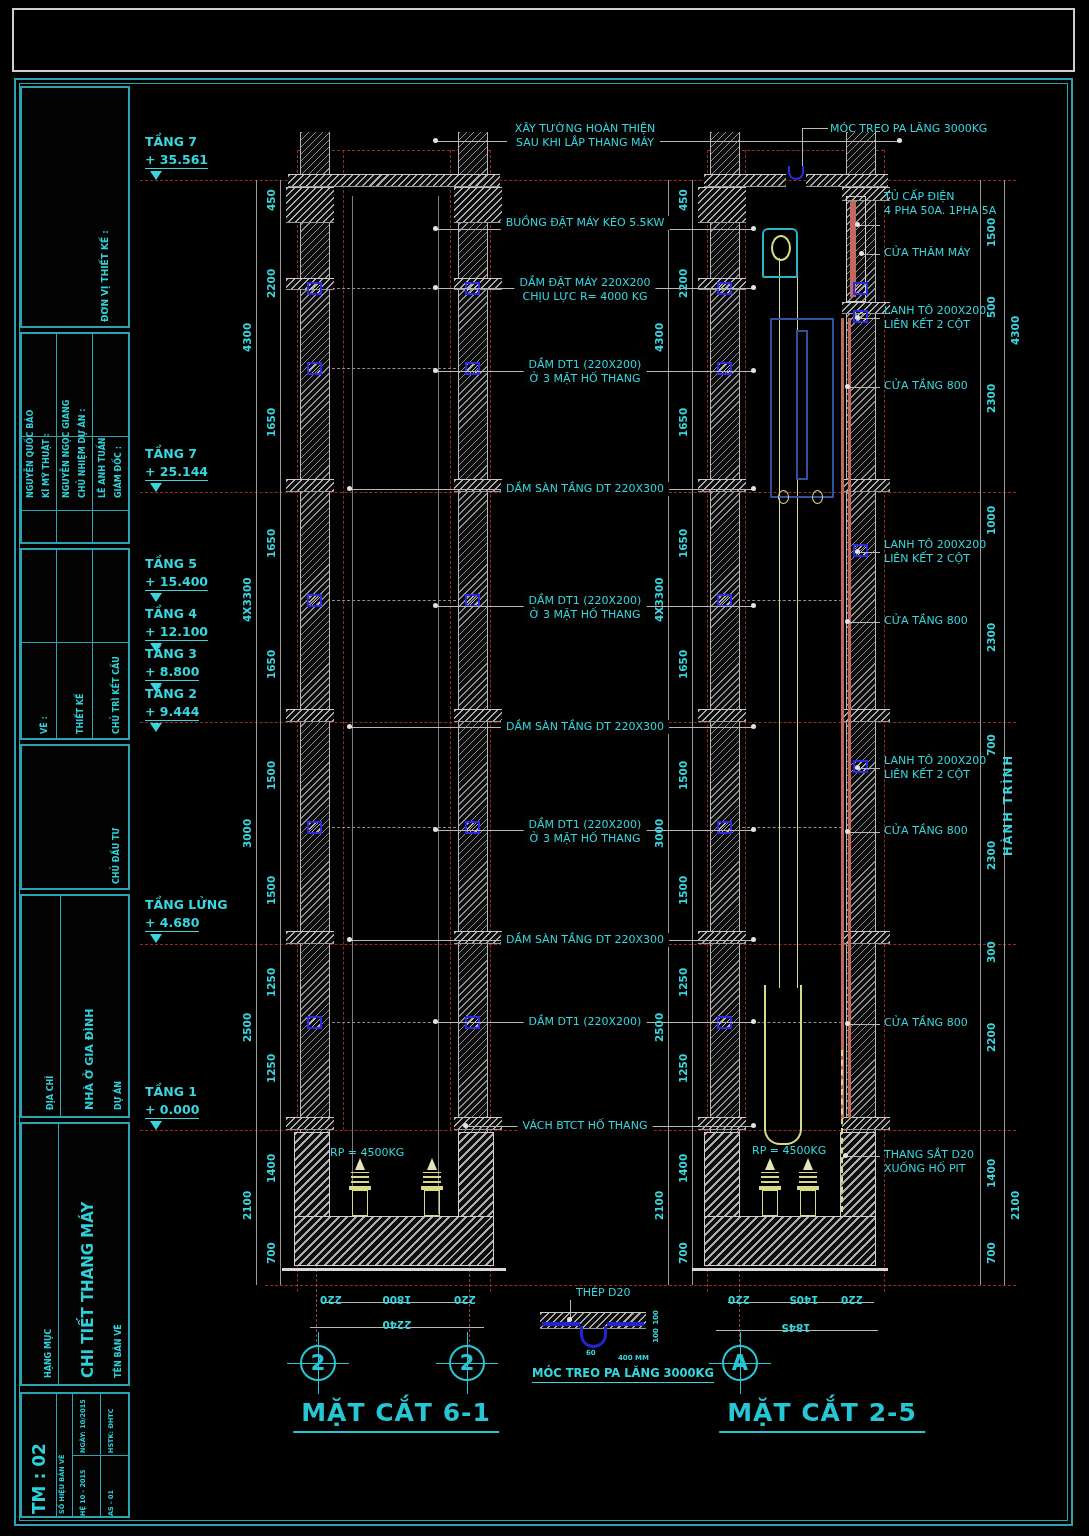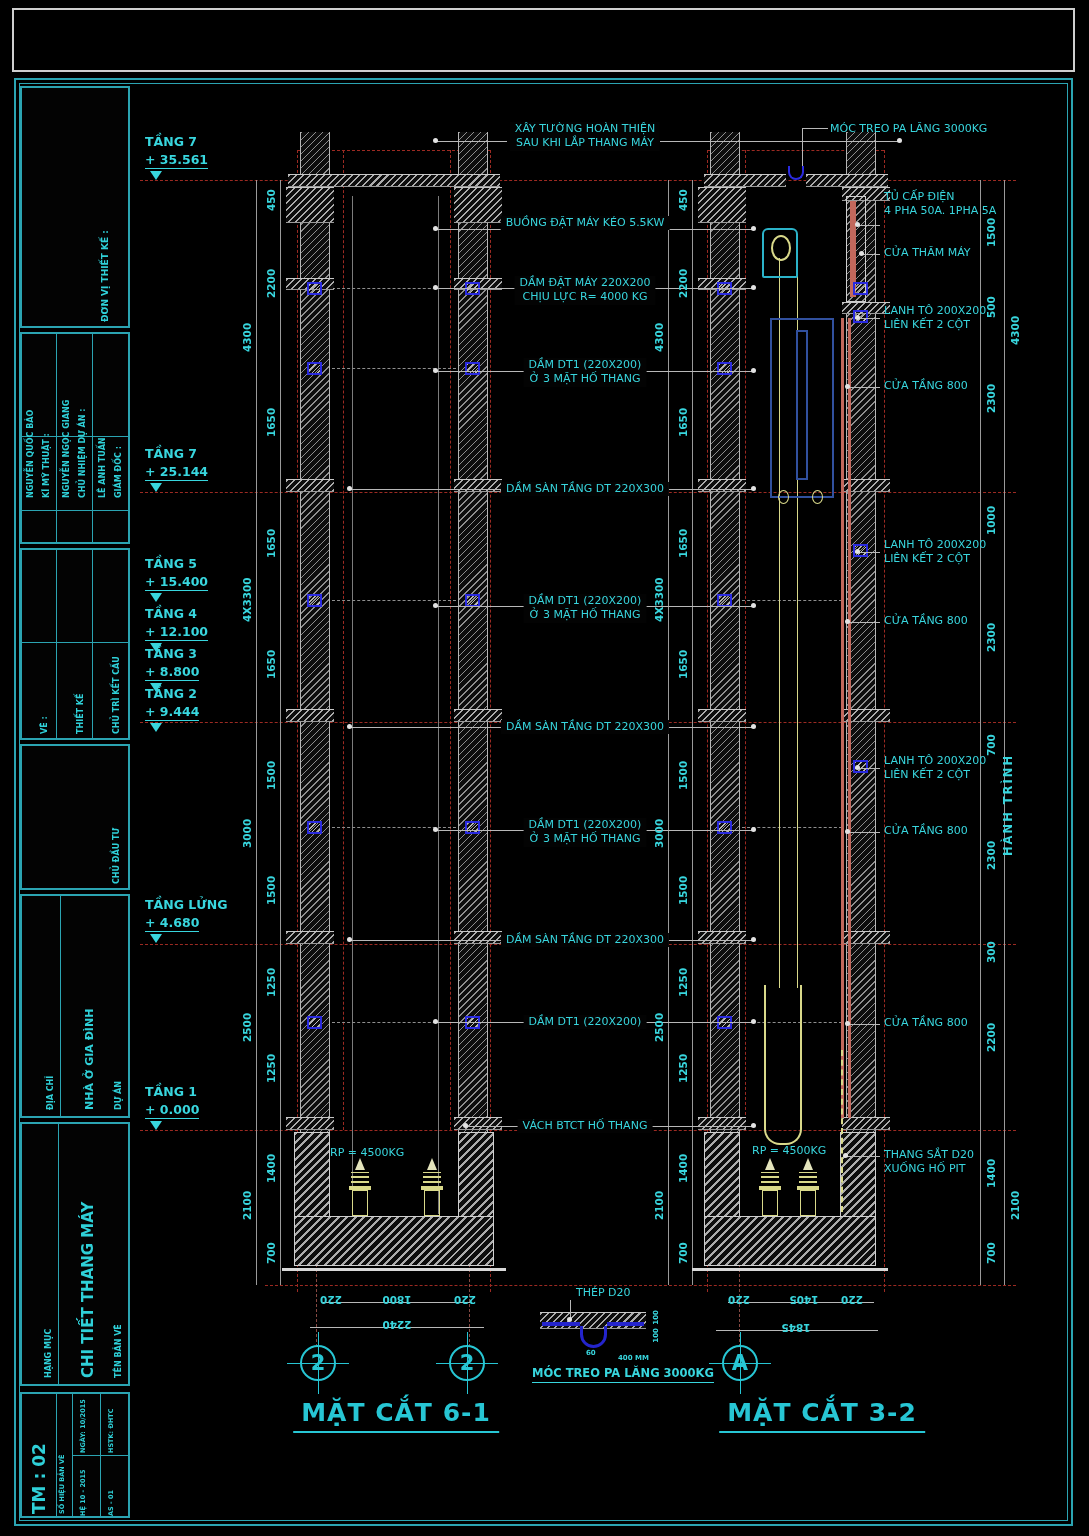--- a/index.html
+++ b/index.html
@@ -490,21 +490,21 @@
 <div class="bub" style="left:300px;top:1345px;">
     <span>2</span>
   </div>
 <div class="bub" style="left:449px;top:1345px;">
     <span>2</span>
   </div>
 <div class="bub" style="left:722px;top:1345px;">
     <span>A</span>
   </div>
 <div class="title" style="left:396px;top:1398px;">MẶT CẮT 6-1</div>
-<div class="title" style="left:822px;top:1398px;">MẶT CẮT 3-2</div>
+<div class="title" style="left:822px;top:1398px;">MẶT CẮT 2-5</div>
 
 <div class="ann" style="left:576px;top:1286px;">THÉP D20</div>
 <div class="vlead" style="left:570px;top:1300px;height:18px;"></div>
 <div class="dot" style="left:567px;top:1317px;"></div>
 <div class="slab" style="left:540px;top:1312px;width:106px;height:17px;"></div>
 <div class="drebar" style="left:542px;top:1322px;width:38px;"></div>
 <div class="drebar" style="left:607px;top:1322px;width:37px;"></div>
 <div class="dhook" style="left:580px;top:1326px;width:27px;height:22px;"></div>
 <span class="tinyv" style="left:652px;top:1310px;">100</span>
 <span class="tinyv" style="left:652px;top:1328px;">100</span>

